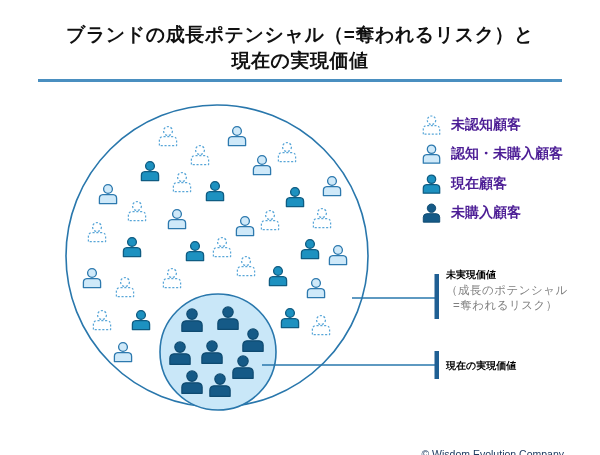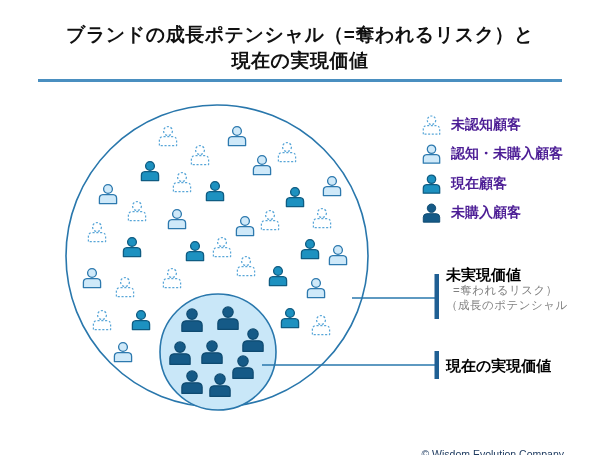--- a/index.html
+++ b/index.html
@@ -25,21 +25,21 @@
   
   #legend{position:absolute;left:421px;top:110px;}
   .legend-row{display:flex;align-items:center;height:29.5px;}
   .legend-row svg{flex:0 0 auto;margin-right:9px;}
   .legend-label{font-size:14px;font-weight:bold;color:#4c1d95;white-space:nowrap;}
 
   
   .ann{position:absolute;left:446px;white-space:nowrap;}
   #ann-unrealized{top:267px;}
   #ann-realized{top:358px;}
-  .ann-title{font-size:15px;font-weight:bold;color:#000;line-height:16px;}
+  .ann-title{font-size:10px;font-weight:bold;color:#000;line-height:16px;}
   .ann-sub{font-size:11.5px;color:#7f7f7f;line-height:15px;letter-spacing:.5px;}
   .ann-sub.indent{padding-left:7px;}
 
   
   #copyright{position:absolute;top:438px;right:36px;font-size:10.5px;color:#1e3b60;margin-top:10px;}
 </style>
 </head>
 <body>
 
 <div id="page">
@@ -138,22 +138,22 @@
     <div class="legend-row">
       <svg width="21" height="22" viewBox="-11 -11.5 22 23">
         <use href="#person-shape" class="p-current"></use>
       </svg>
       <span class="legend-label">未購入顧客</span>
     </div>
   </div>
 
   <div id="ann-unrealized" class="ann">
     <div class="ann-title">未実現価値</div>
+    <div class="ann-sub">（成長のポテンシャル</div>
     <div class="ann-sub indent">=奪われるリスク）</div>
-    <div class="ann-sub">（成長のポテンシャル</div>
   </div>
 
   <div id="ann-realized" class="ann">
     <div class="ann-title">現在の実現価値</div>
   </div>
 
   <div id="copyright">© Wisdom Evolution Company</div>
 
 </div>
 

